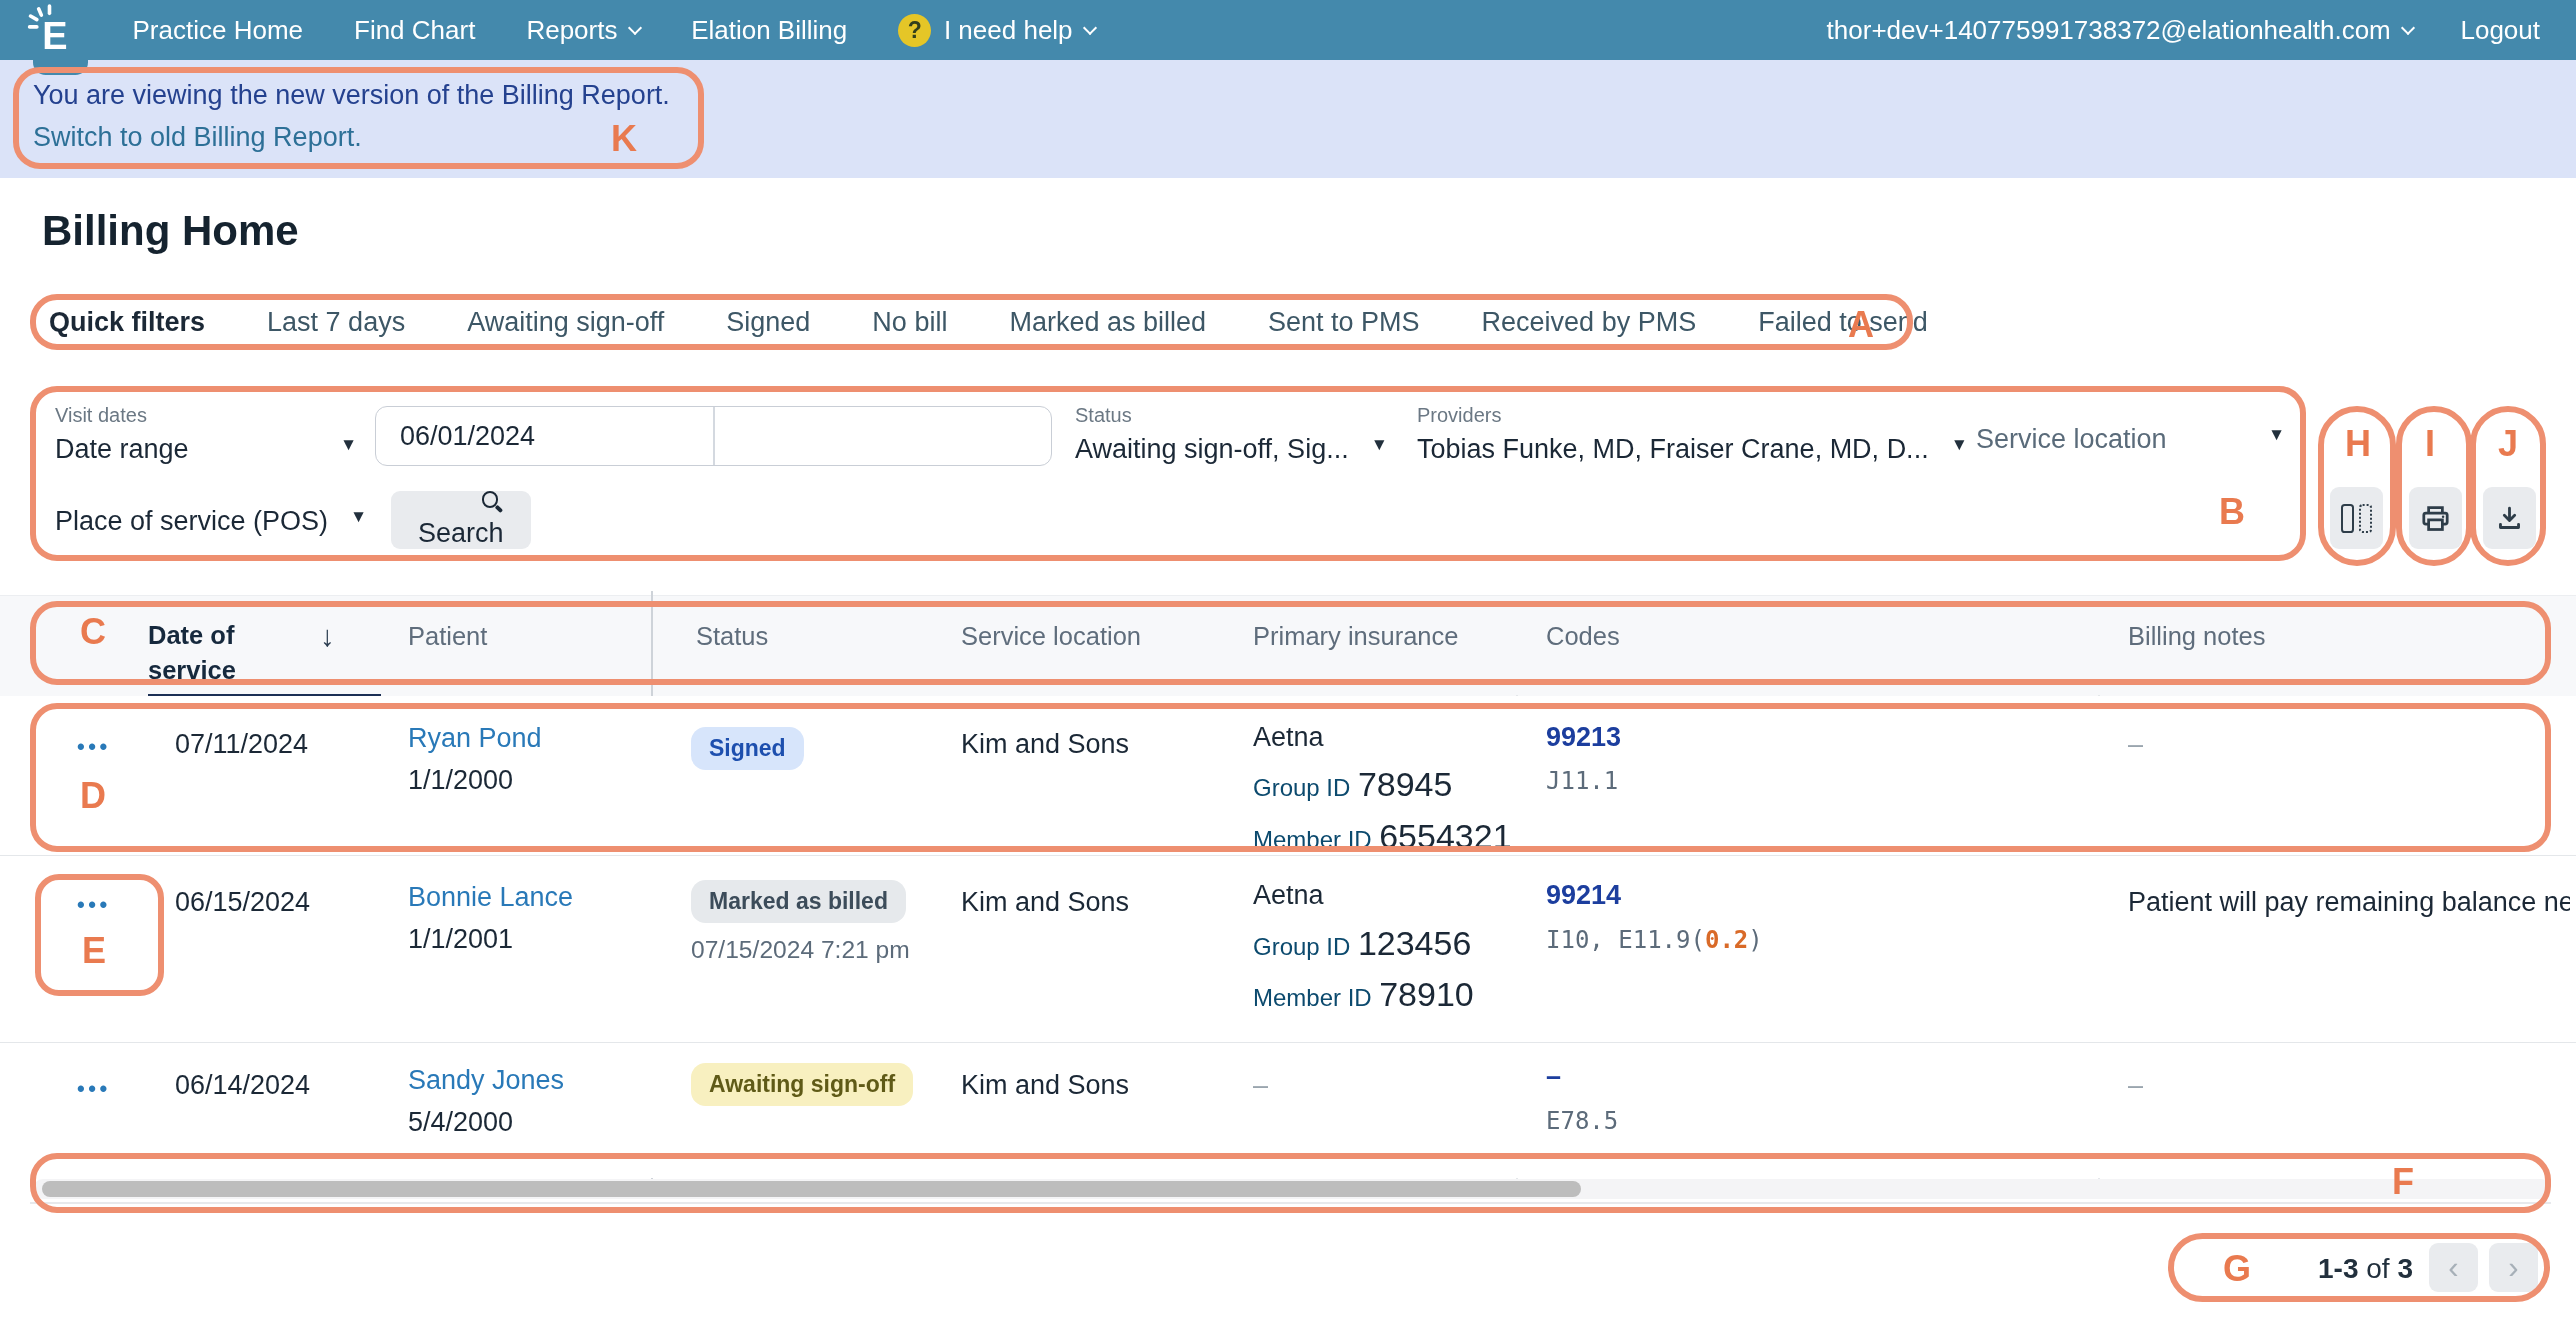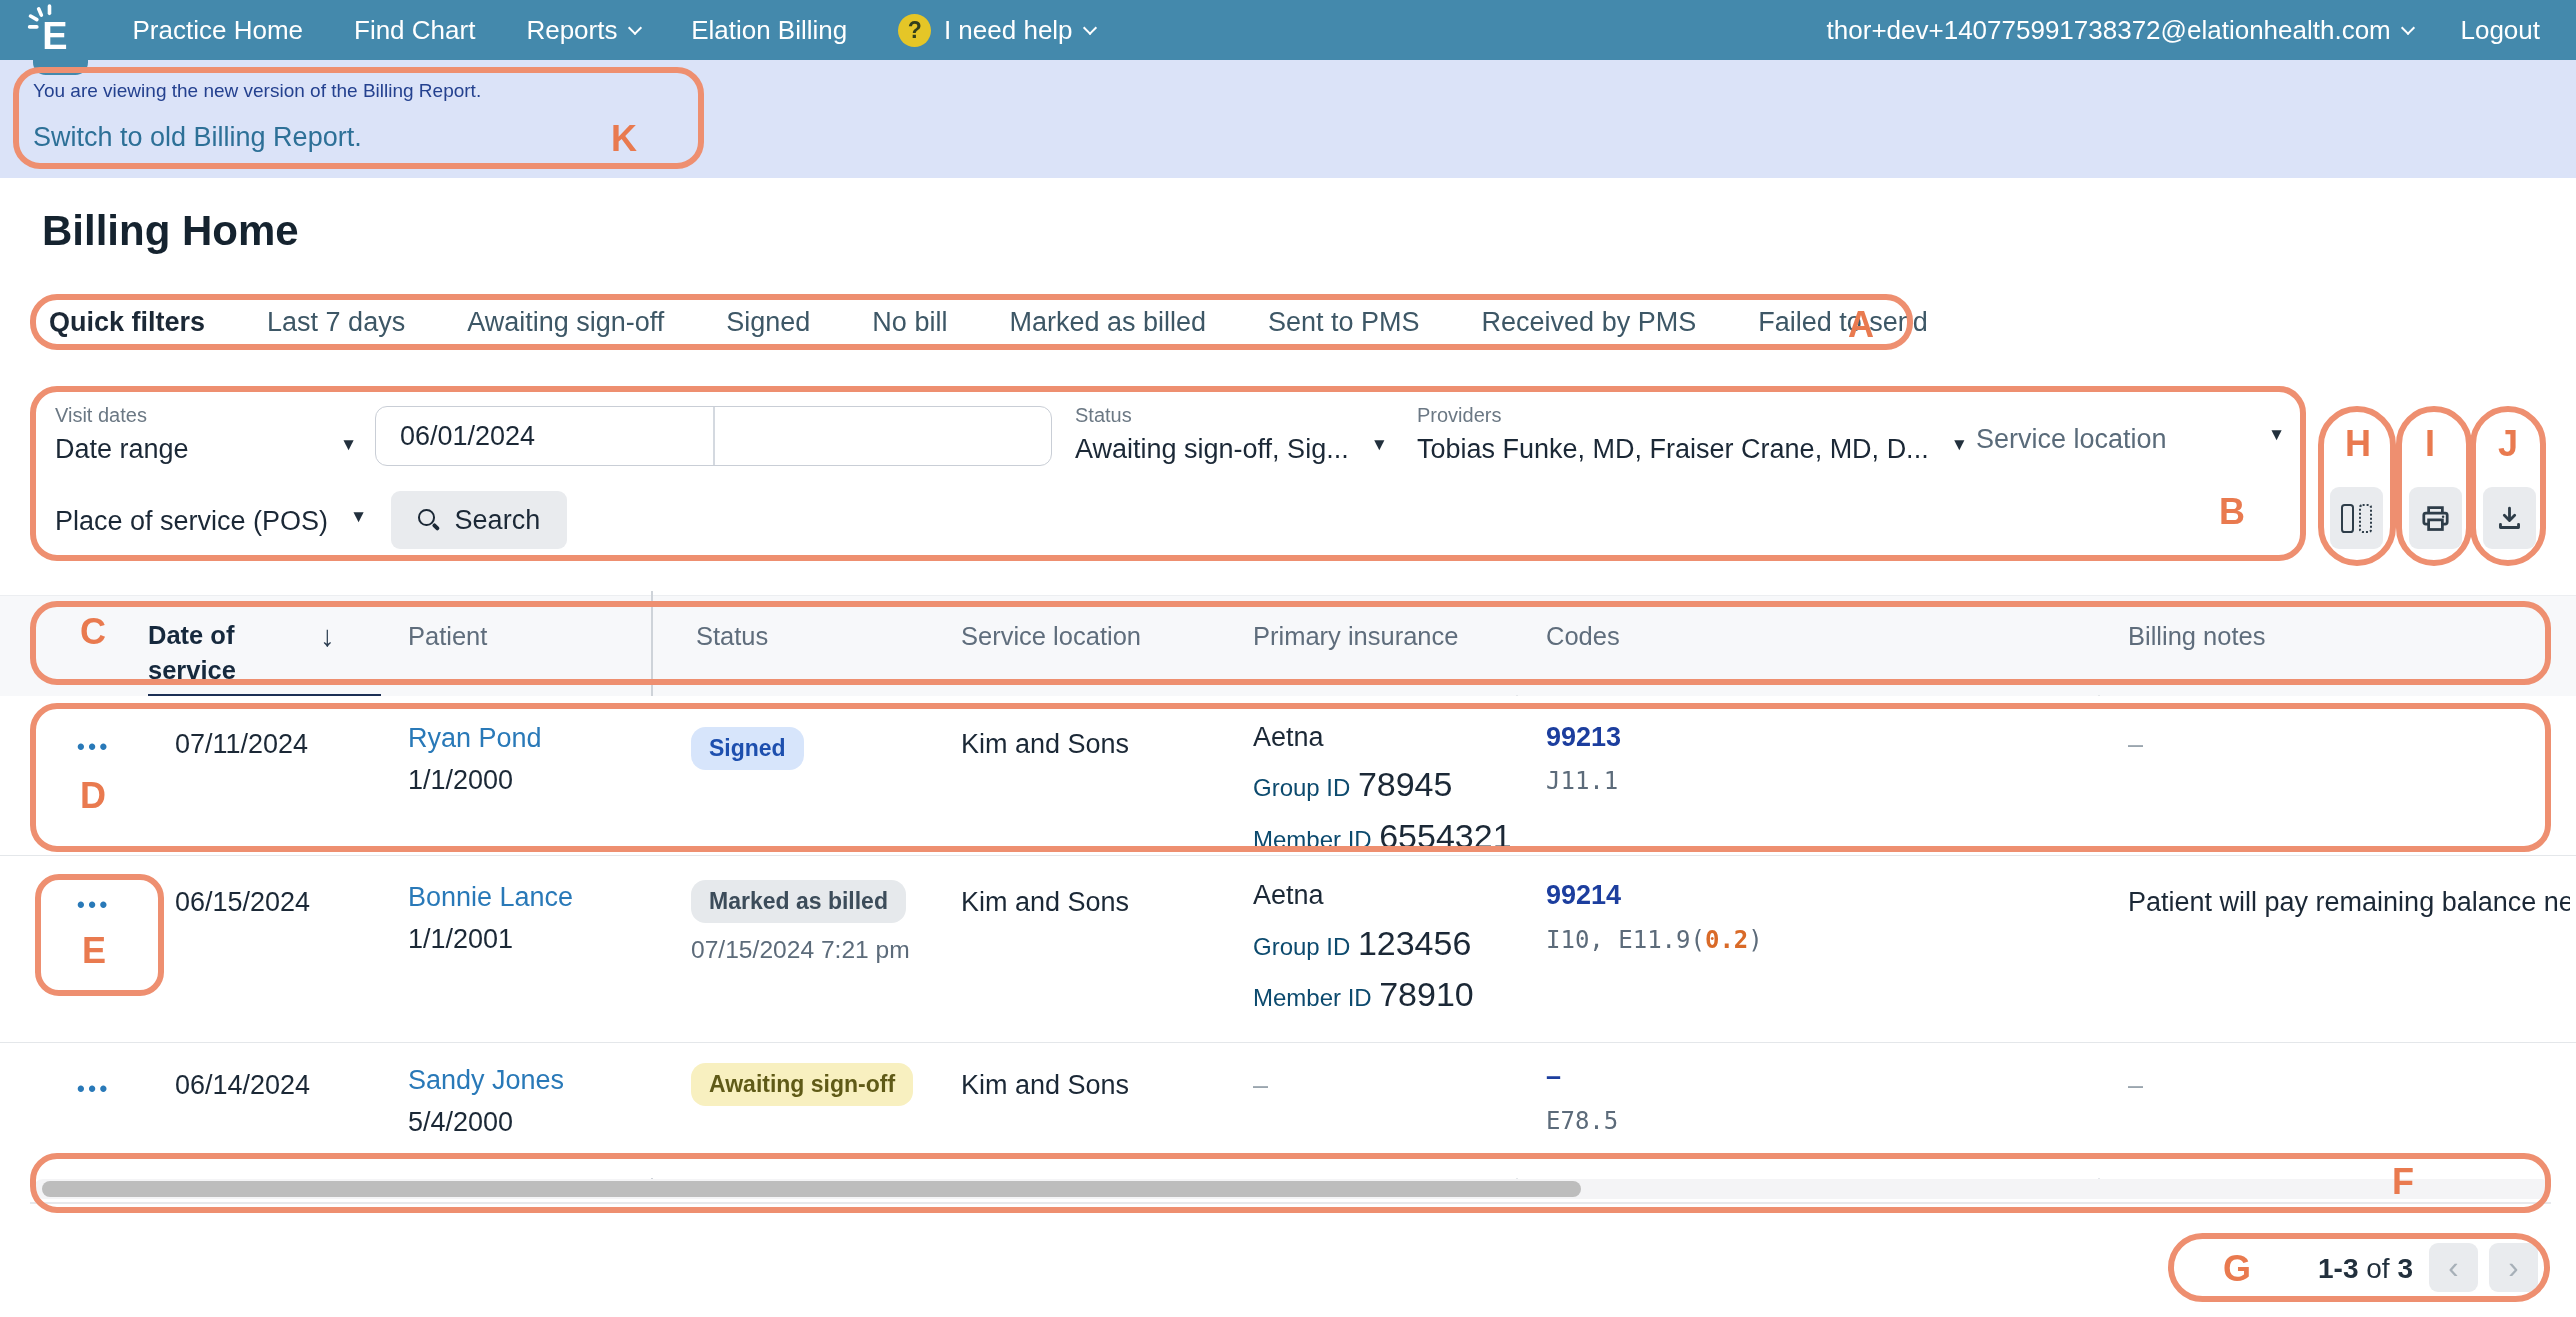--- a/index.html
+++ b/index.html
@@ -18,21 +18,21 @@
     border-bottom:2.7px solid #fff; transform:rotate(45deg); margin-left:12.7px; margin-bottom:4.5px; }
   .nav-item { display:flex; align-items:center; }
   .help-circle { display:inline-flex; width:33px; height:33px; border-radius:50%;
     background:#e5c627; color:#33401c; font-size:23px; font-weight:700;
     align-items:center; justify-content:center; margin-right:12.7px; }
   .logo-tab { position:absolute; left:33px; top:60px; width:55px; height:14.6px;
     background:#4489ac; border-radius:0 0 12.7px 12.7px; z-index:4; }
 
   
   .banner { position:absolute; left:0; top:60px; width:2576px; height:118px; background:#dbe3f8; }
-  .banner-msg { position:absolute; left:33px; top:20px; font-size:19px; color:#24418f; }
+  .banner-msg { position:absolute; left:33px; top:20px; font-size:27px; color:#24418f; }
   .banner-link { position:absolute; left:33px; top:62px; font-size:27px; color:#2d7097;
     text-decoration:none; cursor:pointer; }
 
   
   .page-title { position:absolute; left:42px; top:207px; font-size:42px; font-weight:700; color:#15232f; }
   .qf-row { position:absolute; left:49px; top:307px; display:flex; align-items:center; gap:62px; }
   .qf-label { font-size:27px; font-weight:700; color:#1b2836; }
   .qf-link { font-size:27px; color:#3d5766; text-decoration:none; white-space:nowrap; cursor:pointer; }
 
   
@@ -48,22 +48,22 @@
   .dates-box input { width:337px; border:none; outline:none; background:transparent;
     font-family:"Liberation Sans", sans-serif; font-size:27px; color:#1b2836; padding-left:24px; }
   .dates-div { width:1.8px; background:#d4d9e0; }
   .g-status { left:1075px; top:404px; }
   .g-providers { left:1417px; top:404px; }
   .g-service { left:1976px; top:424px; width:309px; }
   .g-service .f-valrow { justify-content:space-between; }
   .g-service .f-value { color:#5a6b7a; }
   .g-pos { left:55px; top:506px; }
   .search-btn { position:absolute; left:391px; top:491px; height:58px; padding:0 27px;
-    background:#e9ebee; border:none; border-radius:9px; display:flex; align-items:center; gap:14.6px;
-    font-family:"Liberation Sans", sans-serif; font-size:27px; color:#1b2836; cursor:pointer; }
+    background:#e9ebee; border:none; border-radius:9px; display:flex; align-items:flex-end; gap:14.6px;
+    font-family:"Liberation Sans", sans-serif; font-size:27px; color:#1b2836; cursor:pointer;flex-direction:column; }
   .mag { position:relative; width:22px; height:22px; display:inline-block; }
   .mag::before { content:''; position:absolute; left:0; top:0; width:12.7px; height:12.7px;
     border:2.7px solid #1b2836; border-radius:50%; }
   .mag::after { content:''; position:absolute; left:13.6px; top:15.5px; width:8.2px; height:3.6px;
     background:#1b2836; transform:rotate(45deg); border-radius:1.8px; }
 
   
   .tool-btn { position:absolute; top:487px; width:53px; height:62px; background:#e9ebee;
     border:none; border-radius:9px; display:flex; align-items:center; justify-content:center;
     cursor:pointer; }

